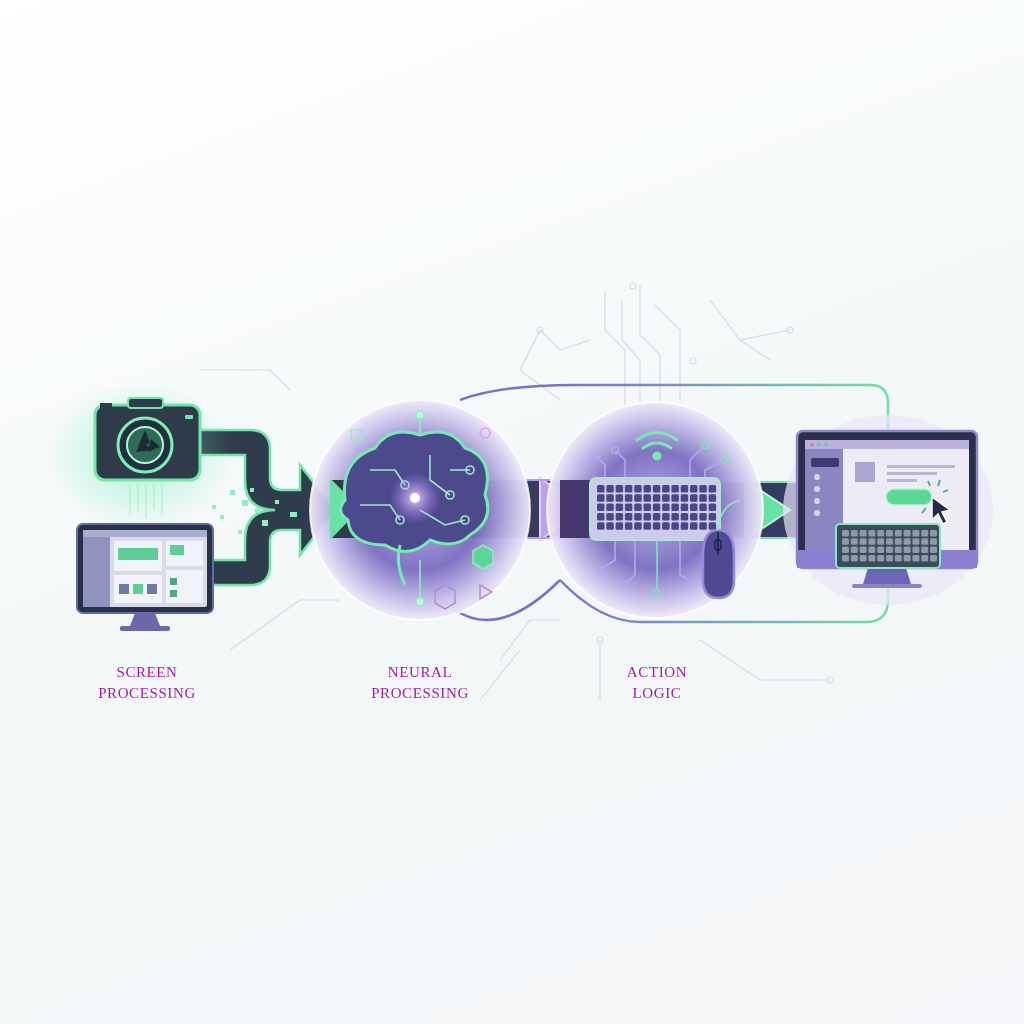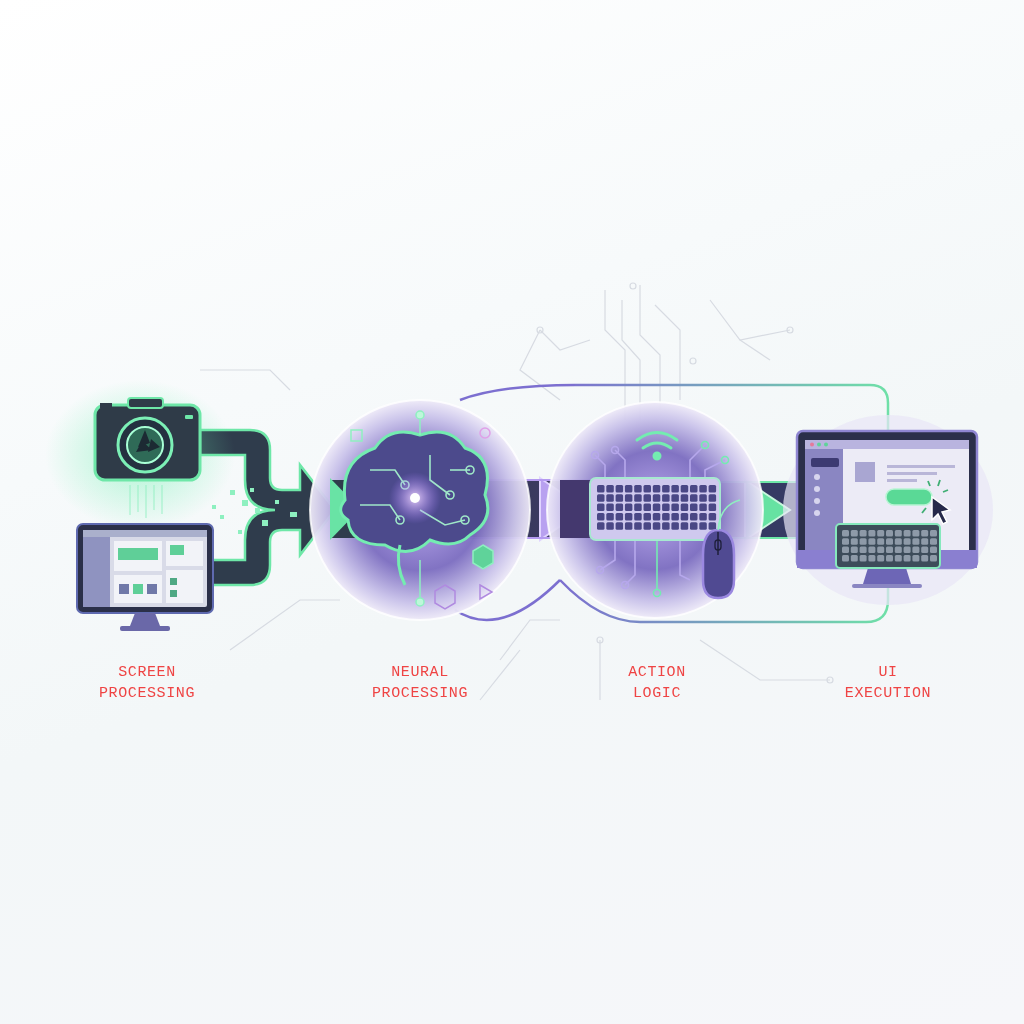--- a/index.html
+++ b/index.html
@@ -5,22 +5,22 @@
   html, body { margin:0; padding:0; }
   body {
     width:1024px; height:1024px; overflow:hidden; position:relative;
     background: linear-gradient(160deg, #ffffff 0%, #f7fafb 35%, #f3f7f8 55%, #f6f7fa 100%);
     font-family: "DejaVu Sans", sans-serif;
   }
   .stage { position:absolute; inset:0; }
   svg.main { position:absolute; left:0; top:0; }
   .label {
     position:absolute; width:200px; text-align:center;
-    font-family: Liberation Mono, monospace;
-    font-size:15px; letter-spacing:0.6px; line-height:21px; color:#ef4444;
+    font-family: Liberation Serif, serif;
+    font-size:15px; letter-spacing:0.6px; line-height:21px; color:#a21caf;
   }
   .label span { display:block; }
 </style>
 </head>
 <body>
 
 <div class="stage">
 <svg class="main" width="1024" height="1024" viewBox="0 0 1024 1024">
   <defs>
     <radialGradient id="orb" cx="50%" cy="50%" r="50%">
@@ -378,17 +378,13 @@
   <span>PROCESSING</span>
 </div>
 <div class="label" style="left:320px; top:662px;">
   <span>NEURAL</span>
   <span>PROCESSING</span>
 </div>
 <div class="label" style="left:557px; top:662px;">
   <span>ACTION</span>
   <span>LOGIC</span>
 </div>
-<div class="label" style="left:788px; top:662px;">
-  <span>UI</span>
-  <span>EXECUTION</span>
 </div>
-</div>
 
 </body></html>

